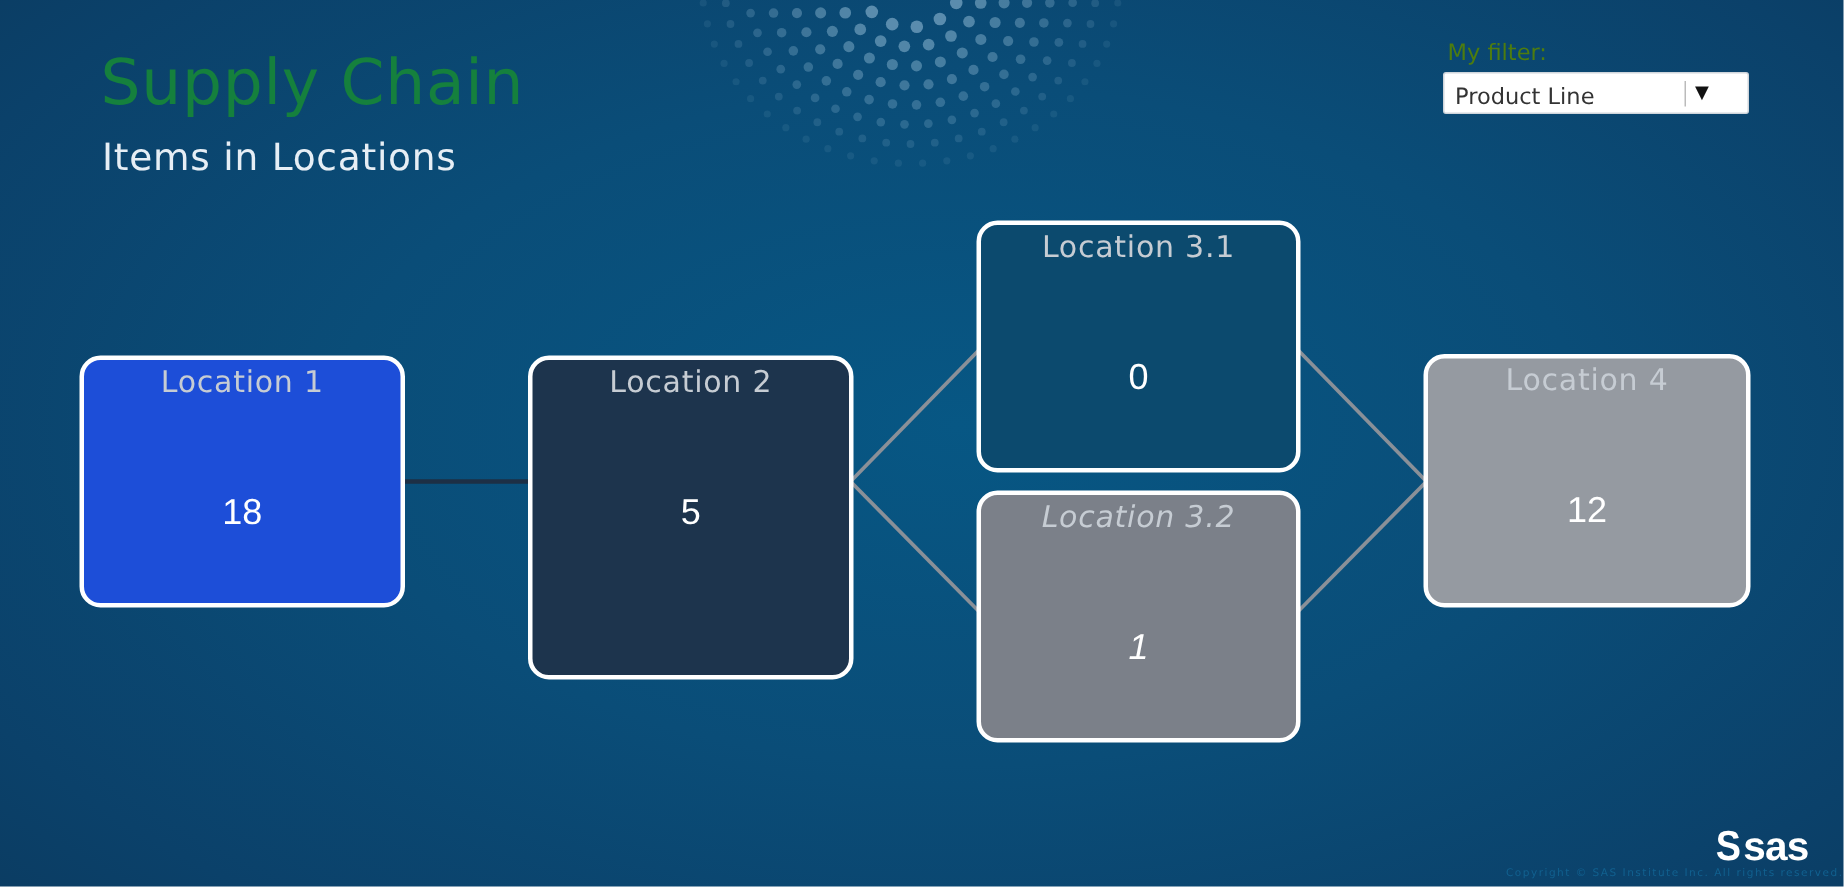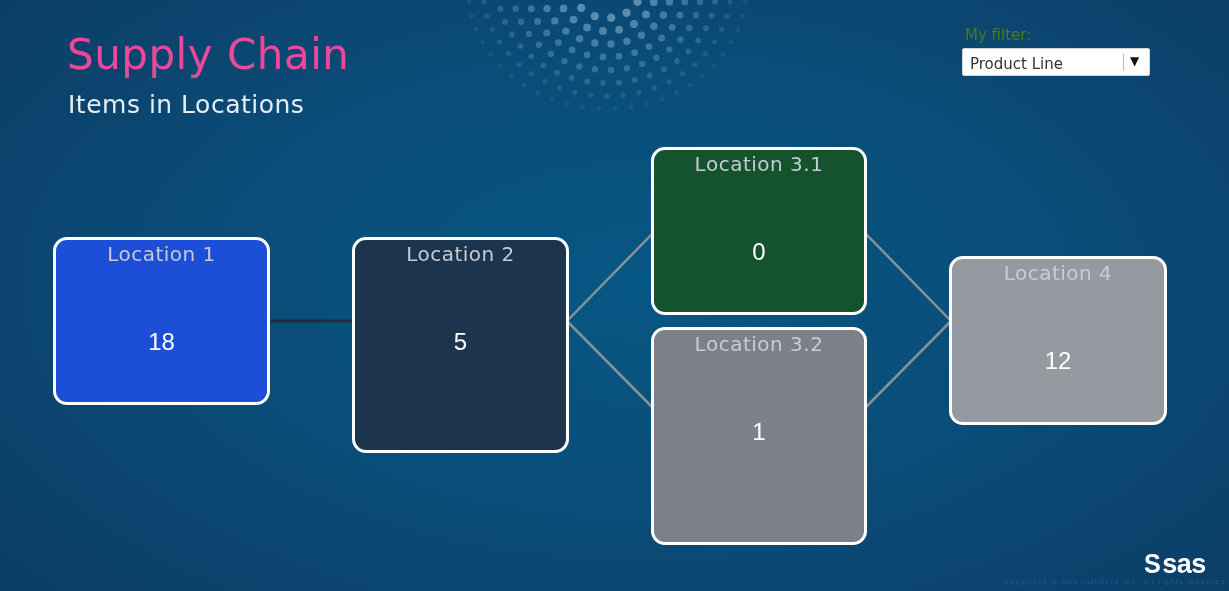--- a/index.html
+++ b/index.html
@@ -2,25 +2,25 @@
 <html><head>
 <meta charset="utf-8">
 <style>
   html, body { margin:0; padding:0; }
   body {
     width:1229px; height:591px; overflow:hidden; position:relative;
     font-family:"DejaVu Sans", sans-serif;
     background: radial-gradient(ellipse 75% 85% at 52% 48%, #075784 0%, #0a4d78 45%, #0b416a 80%, #0b3a5f 100%);
   }
   .dots { position:absolute; left:0; top:0; width:1229px; height:591px; pointer-events:none; }
-  .title { position:absolute; left:67px; top:30px; color:#ec4899; font-size:42px; letter-spacing:0.5px; }
+  .title { position:absolute; left:67px; top:30px; color:#15803d; font-size:42px; letter-spacing:0.5px; }
   .subtitle { position:absolute; left:68px; top:90px; color:#e6eef5; font-size:25px; letter-spacing:0.5px; }
   .filter-label { position:absolute; left:965px; top:26px; color:#4d7c0f; font-size:15px; }
   .filter-select {
-    position:absolute; left:962px; top:48px; width:188px; height:28px;
+    position:absolute; left:962px; top:48px; width:204px; height:28px;
     background:#ffffff; border:1px solid #cfd5db; border-radius:2px; box-sizing:border-box;
     cursor:pointer;
   }
   .filter-value { position:absolute; left:7px; top:6px; color:#333; font-size:15px; }
   .filter-sep { position:absolute; left:160px; top:5px; width:1px; height:17px; background:#bbb; }
   .filter-arrow { position:absolute; left:167px; top:5px; font-size:12px; color:#111; }
   svg.links { position:absolute; left:0; top:0; }
   .node {
     position:absolute; box-sizing:border-box; border:3px solid #ffffff; border-radius:14px;
     cursor:pointer;
@@ -191,31 +191,31 @@
 <div class="node" style="left:53px; top:237px; width:217px; height:168px; background:#1d4ed8;">
   <div class="node-label">Location 1</div>
   <div class="node-value">18</div>
 </div>
 
 <div class="node" style="left:352px; top:237px; width:217px; height:216px; background:#1d344d;">
   <div class="node-label">Location 2</div>
   <div class="node-value">5</div>
 </div>
 
-<div class="node" style="left:651px; top:147px; width:216px; height:168px; background:#14532d;">
+<div class="node" style="left:651px; top:147px; width:216px; height:168px; background:#0c4a6e;">
   <div class="node-label">Location 3.1</div>
   <div class="node-value">0</div>
 </div>
 
-<div class="node" style="left:651px; top:327px; width:216px; height:218px; background:#7b8089;">
+<div class="node" style="left:651px; top:327px; width:216px; height:168px; background:#7b8089;font-style:italic;">
   <div class="node-label">Location 3.2</div>
   <div class="node-value">1</div>
 </div>
 
-<div class="node" style="left:949px; top:236px; width:218px; height:169px; background:#959aa1;margin-top:20px;">
+<div class="node" style="left:949px; top:236px; width:218px; height:169px; background:#959aa1;">
   <div class="node-label">Location 4</div>
   <div class="node-value">12</div>
 </div>
 
 <div class="copyright">Copyright © SAS Institute Inc. All rights reserved.</div>
 
 <div class="logo">
   <span class="mark">S</span><span>sas</span>
 </div>
 

